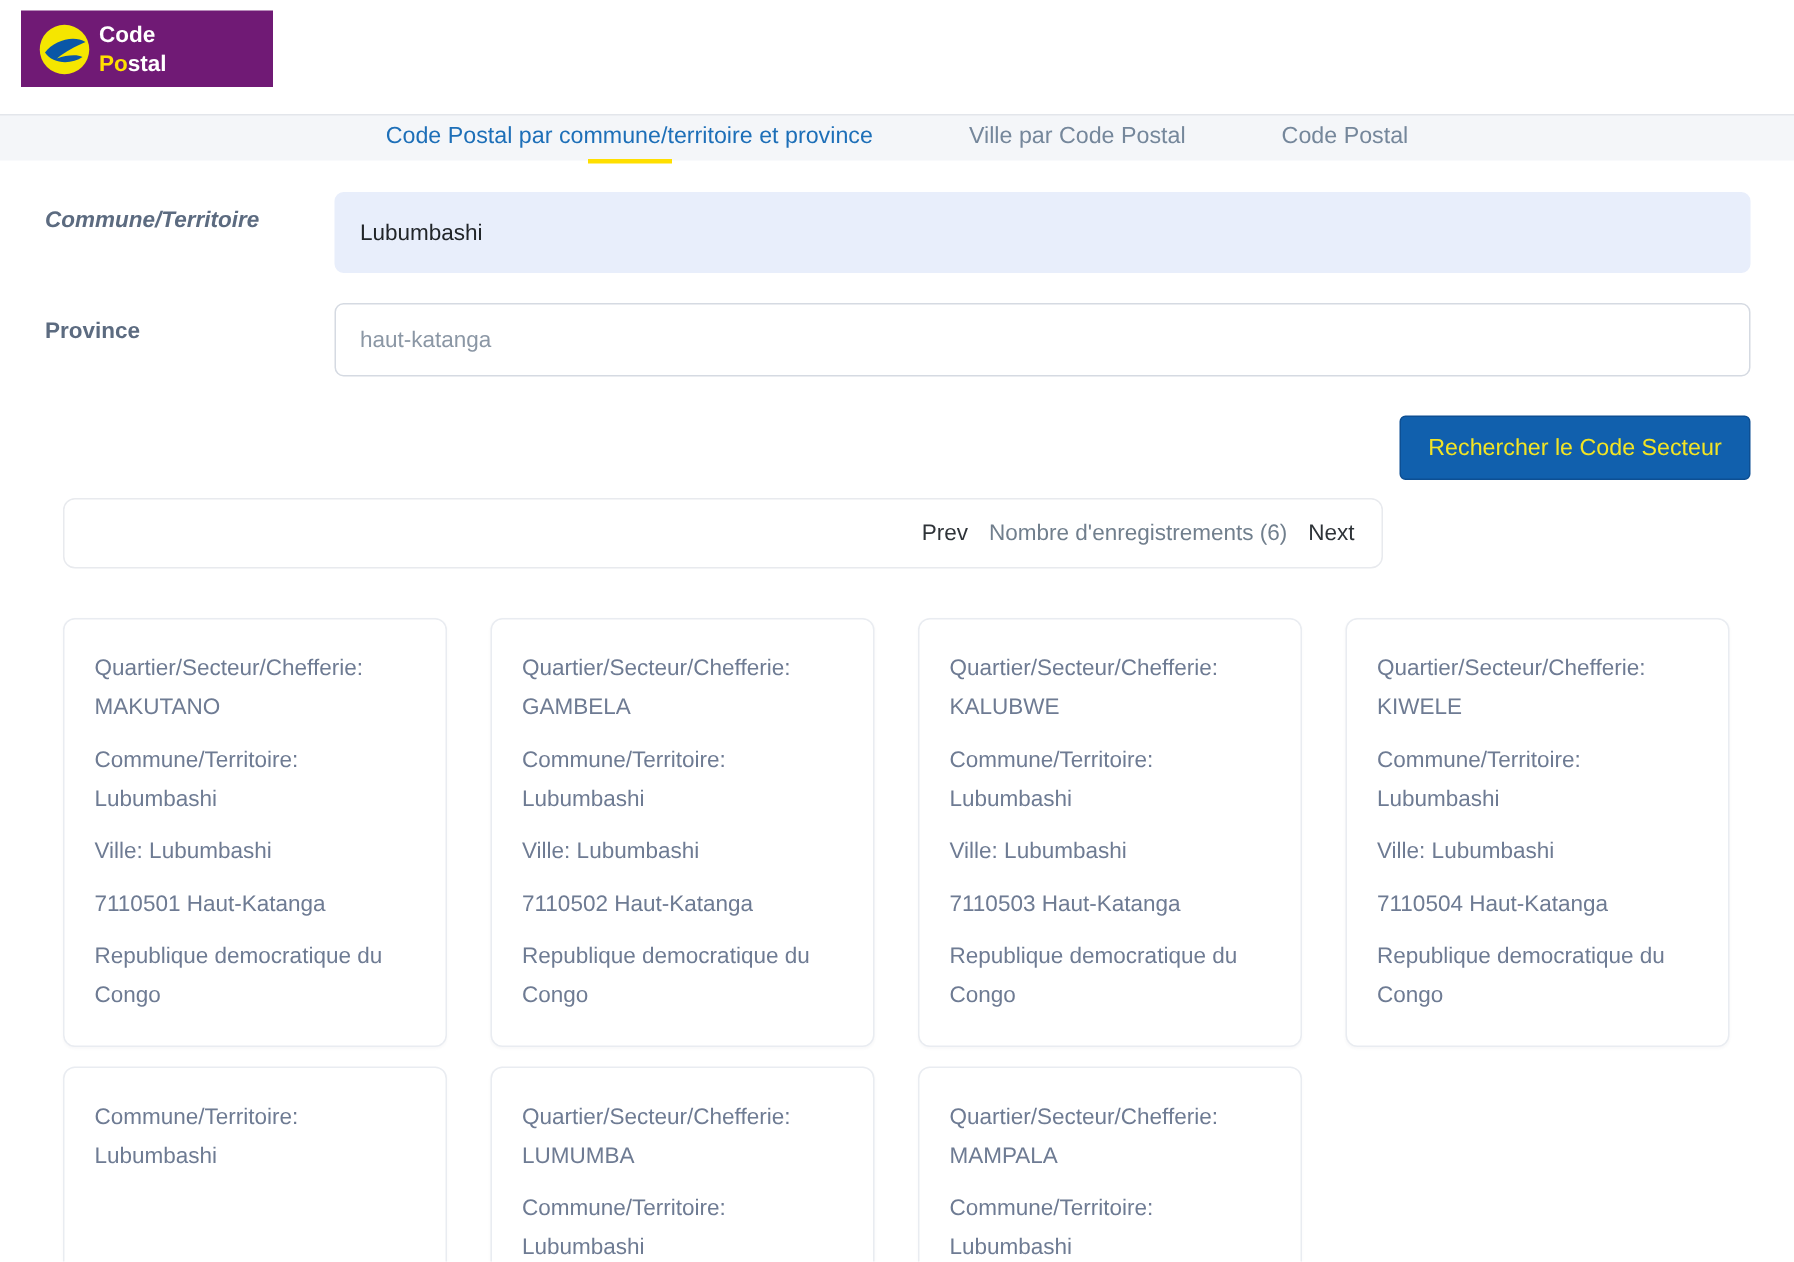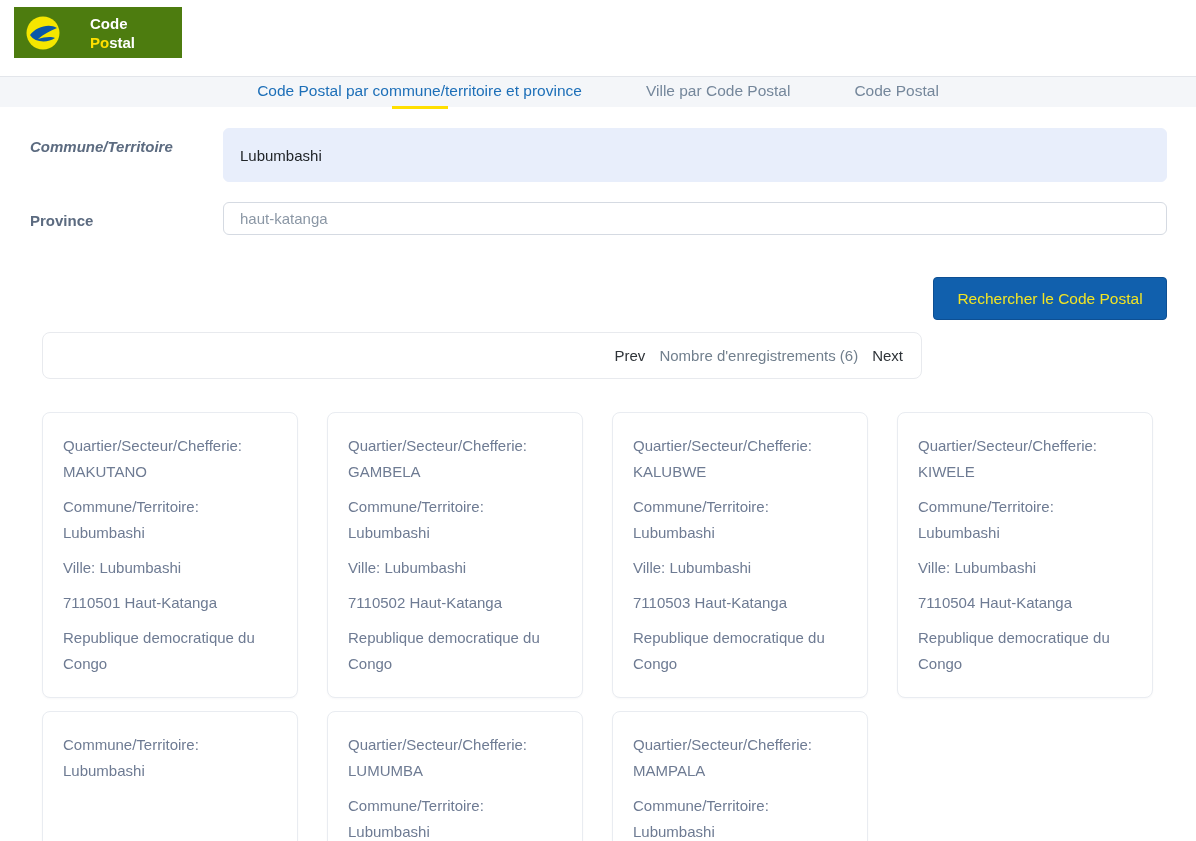--- a/index.html
+++ b/index.html
@@ -5,21 +5,21 @@
   html, body { margin: 0; padding: 0; }
   body {
     width: 1196px; height: 841px; overflow: hidden; position: relative;
     background: #ffffff;
     font-family: "Liberation Sans", sans-serif;
   }
 
   
   .logo-box {
     position: absolute; left: 14px; top: 7px; width: 168px; height: 51px;
-    background: #4d7c0f; display: flex; align-items: center; gap: 26px;
+    background: #701a75; display: flex; align-items: center; gap: 2px;
     padding-left: 8px; box-sizing: border-box; cursor: pointer;
   }
   .logo-icon svg { display: block; }
   .logo-text { color: #ffffff; font-weight: 700; font-size: 15px; line-height: 19px; }
   .logo-accent { color: #ffe000; }
 
   
   .tabstrip {
     position: absolute; left: 0; top: 76px; width: 100%; height: 31px;
     background: #f4f6f9; border-top: 1px solid #e3e6eb; box-sizing: border-box;
@@ -34,21 +34,21 @@
 
   
   .field-label { position: absolute; left: 30px; font-size: 15px; font-weight: 600; color: #5c6b80; }
   #label-commune { top: 138px; font-style: italic; }
   #label-province { top: 212px; }
   .text-input {
     position: absolute; left: 223px; width: 944px; box-sizing: border-box;
     border-radius: 6px; font-size: 15px; padding: 0 16px; font-family: inherit; outline: none;
   }
   #input-commune { top: 128px; height: 54px; background: #e8eefb; border: 1px solid #e8eefb; color: #212529; }
-  #input-province { top: 202px; height: 33px; background: #ffffff; border: 1px solid #d5dae2; color: #212529; }
+  #input-province { top: 202px; height: 49px; background: #ffffff; border: 1px solid #d5dae2; color: #212529; }
   #input-province::placeholder { color: #8b97a5; opacity: 1; }
 
   .search-btn {
     position: absolute; left: 933px; top: 277px; width: 234px; height: 43px;
     background: #1160ad; color: #f2e424; font-size: 15.5px;
     border: 1px solid #0d4f93; border-radius: 4px; font-family: inherit; cursor: pointer;
   }
 
   
   .pagebar {
@@ -94,21 +94,21 @@
   <div class="tab">Code Postal</div>
 </div>
 
 <div>
   <label class="field-label" id="label-commune">Commune/Territoire</label>
   <input class="text-input" id="input-commune" type="text" value="Lubumbashi" style="">
 
   <label class="field-label" id="label-province">Province</label>
   <input class="text-input" id="input-province" type="text" placeholder="haut-katanga" style="">
 
-  <button class="search-btn">Rechercher le Code Postal</button>
+  <button class="search-btn">Rechercher le Code Secteur</button>
 </div>
 
 <div class="pagebar">
   <span class="page-link">Prev</span>
   <span class="page-count">Nombre d'enregistrements (6)</span>
   <span class="page-link">Next</span>
 </div>
 
 <div class="results-grid" id="results-grid">
   <div class="result-card">

